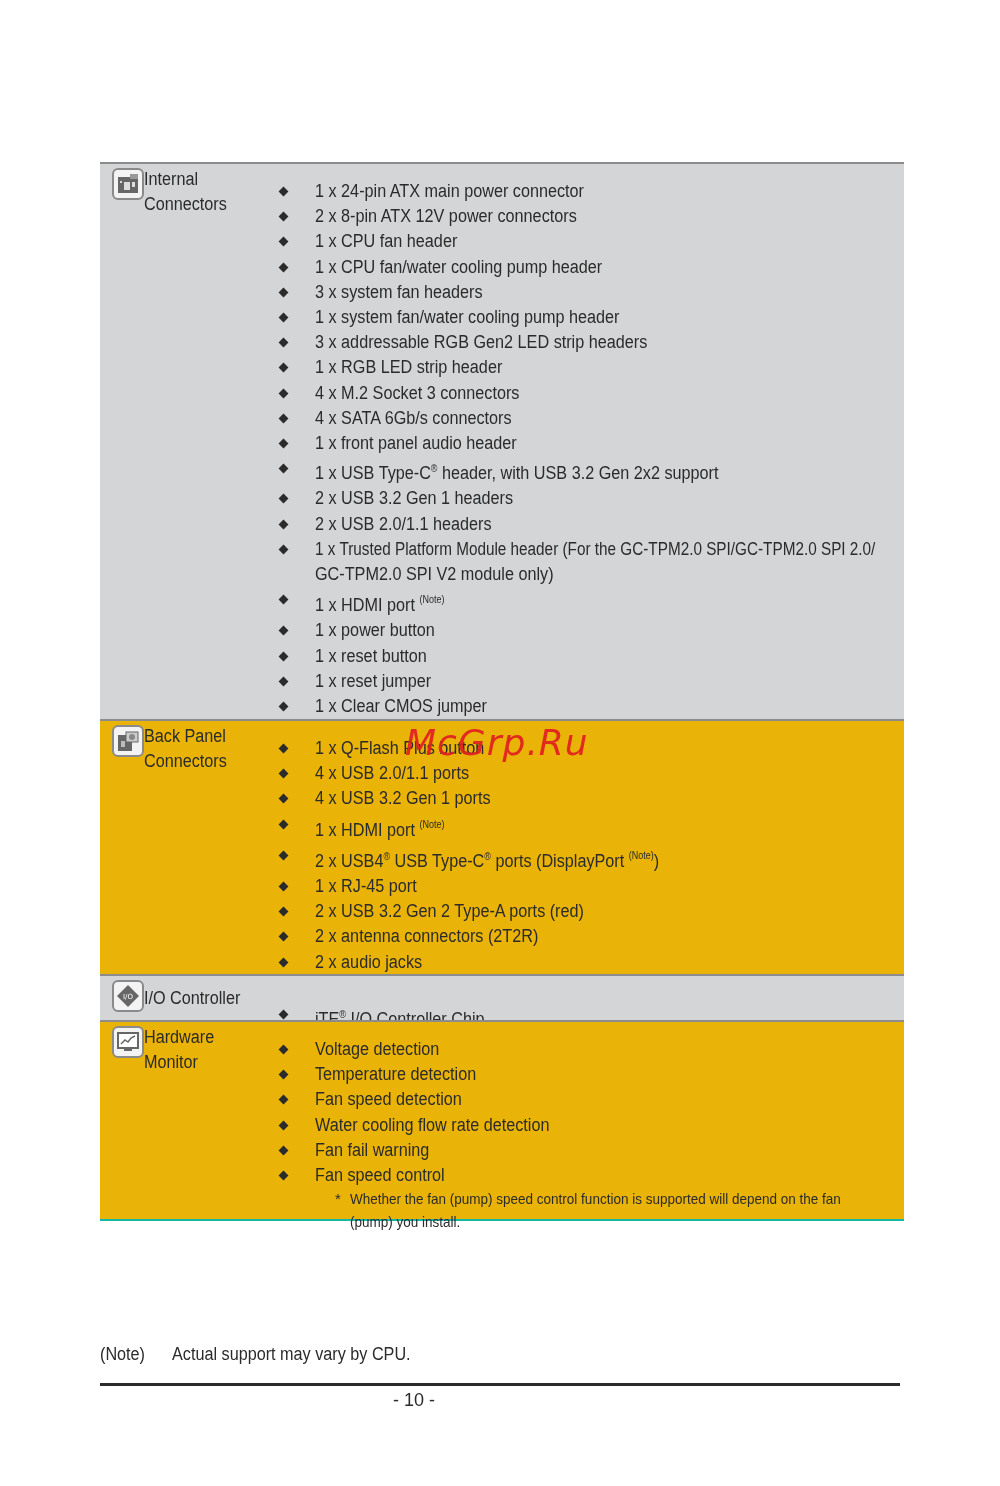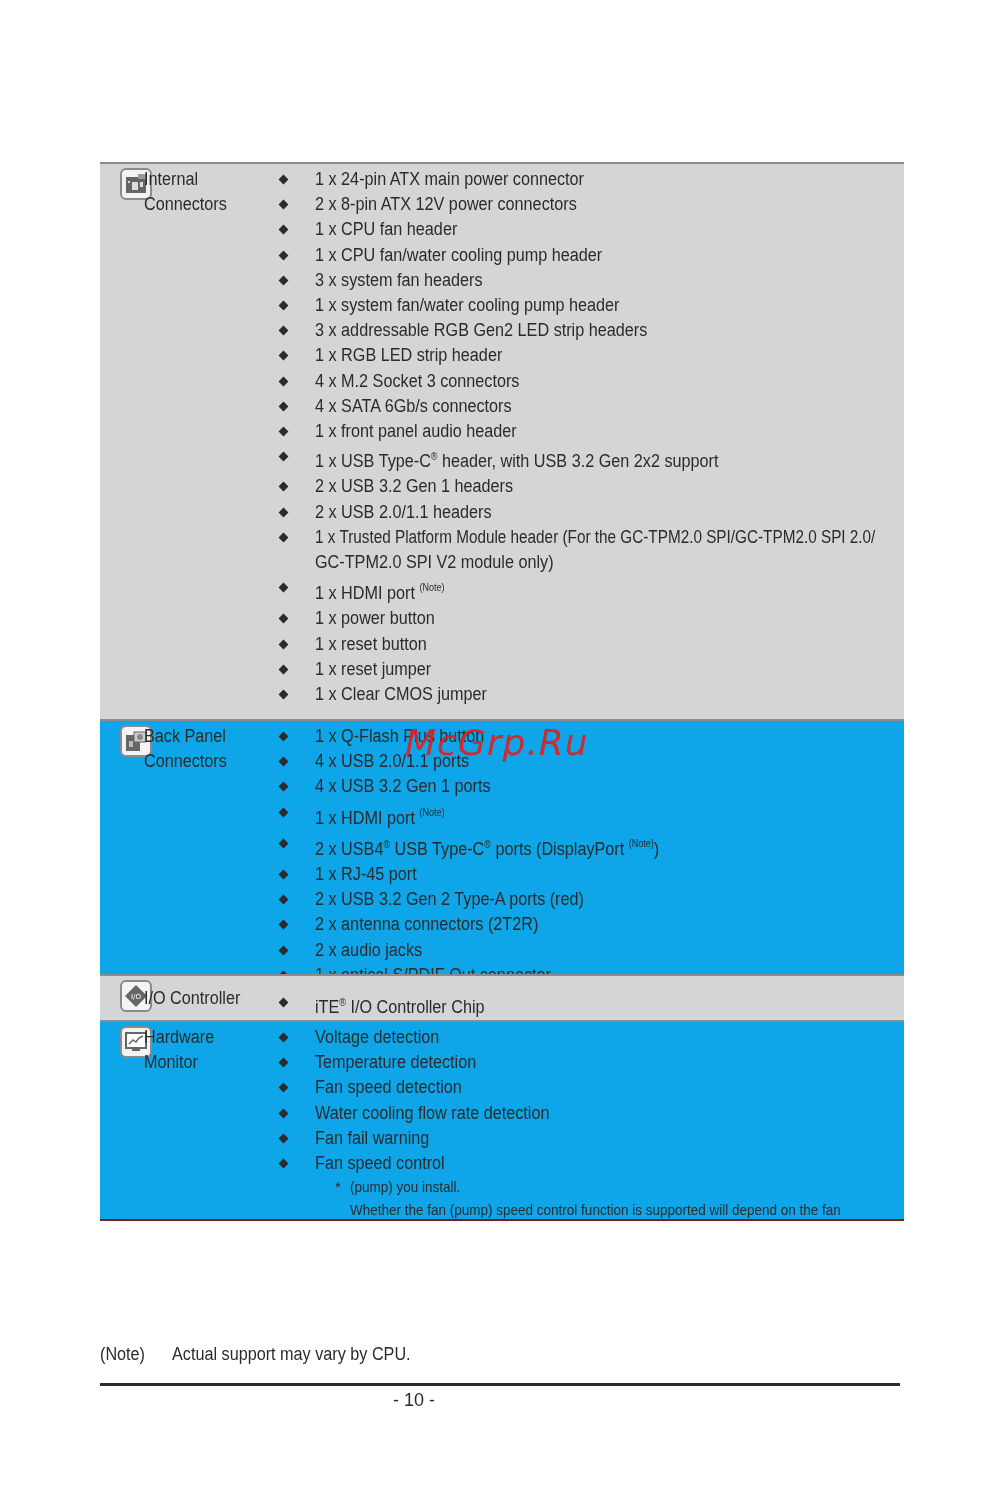--- a/index.html
+++ b/index.html
@@ -1,24 +1,24 @@
 <!DOCTYPE html>
 <html><head>
 <meta charset="utf-8">
 <style>
   html, body { margin:0; padding:0; background:#ffffff; }
   body { width:1000px; height:1486px; position:relative; font-family:"Liberation Sans", sans-serif; color:#2b2b2b; }
   .spec-table { position:absolute; left:100px; top:162px; width:804px; }
   .section { position:relative; border-top:2px solid #8c8c8c; }
   .section.dark { background:#d4d5d7; }
-  .section.light { background:#0ea5e9; }
-  .section.last { border-bottom:2px solid #7f1d1d; }
-  .sec-icon { position:absolute; left:20px; top:4px; width:32px; height:32px; border:2px solid #8a8a8a; border-radius:6px; background:#f3f3f3; box-sizing:border-box; display:flex; align-items:center; justify-content:center; }
+  .section.light { background:#eab308; }
+  .section.last { border-bottom:2px solid #14b8a6; }
+  .sec-icon { position:absolute; left:12px; top:4px; width:32px; height:32px; border:2px solid #8a8a8a; border-radius:6px; background:#f3f3f3; box-sizing:border-box; display:flex; align-items:center; justify-content:center; }
   .sec-title { position:absolute; left:44px; top:3px; width:130px; font-size:18px; line-height:25.2px; transform:scaleX(0.9); transform-origin:left top; white-space:nowrap; }
-  .items { margin-left:180px; padding-top:3px; padding-bottom:3px; list-style:none; padding-left:0; margin-top:0; margin-bottom:0;}
+  .items { margin-left:180px; padding-top:3px; padding-bottom:3px; list-style:none; padding-left:0; margin-top:12px; margin-bottom:0;}
   .items li { position:relative; padding-left:35px; font-size:18px; line-height:25.2px; white-space:nowrap; }
   .items li .txt { display:inline-block; transform:scaleX(0.9); transform-origin:left top; }
   .items li .bullet { position:absolute; left:0; top:9px; width:7px; height:7px; background:#2b2b2b; transform:rotate(45deg); }
   .items li.cont { padding-left:35px; }
   sup.note { font-size:10px; vertical-align:8px; }
   sup.reg { font-size:10px; vertical-align:7px; }
   .footnote { margin-left:250px; font-size:15px; line-height:22.5px; padding-bottom:2px; }
   .footnote .star { position:absolute; margin-left:-15px; }
   .footnote span.t { display:inline-block; transform:scaleX(0.9); transform-origin:left top; white-space:nowrap; }
   .note-line { position:absolute; left:100px; top:1343px; font-size:18px; line-height:22px; white-space:nowrap; transform:scaleX(0.9); transform-origin:left top; }
@@ -128,22 +128,22 @@
     <ul class="items" style="padding-bottom:0;">
       <li><span class="bullet"></span><span class="txt">Voltage detection</span></li>
       <li><span class="bullet"></span><span class="txt">Temperature detection</span></li>
       <li><span class="bullet"></span><span class="txt">Fan speed detection</span></li>
       <li><span class="bullet"></span><span class="txt">Water cooling flow rate detection</span></li>
       <li><span class="bullet"></span><span class="txt">Fan fail warning</span></li>
       <li><span class="bullet"></span><span class="txt">Fan speed control</span></li>
     </ul>
     <div class="footnote">
       <span class="star">*</span>
+      <div><span class="t">Whether the fan (pump) speed control function is supported will depend on the fan</span></div>
       <div><span class="t">(pump) you install.</span></div>
-      <div><span class="t">Whether the fan (pump) speed control function is supported will depend on the fan</span></div>
     </div>
   </div>
 </div>
 
 <div class="watermark">McGrp.Ru</div>
 
 <div class="note-line">
   <span class="lbl">(Note)</span><span>Actual support may vary by CPU.</span>
 </div>
 

